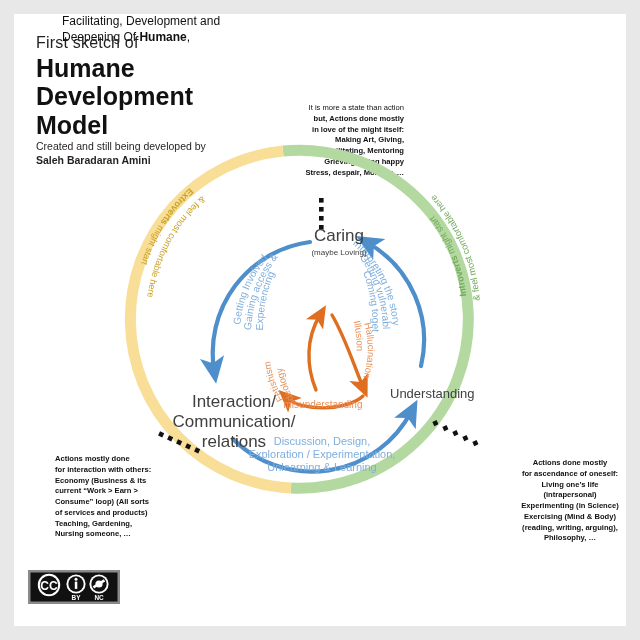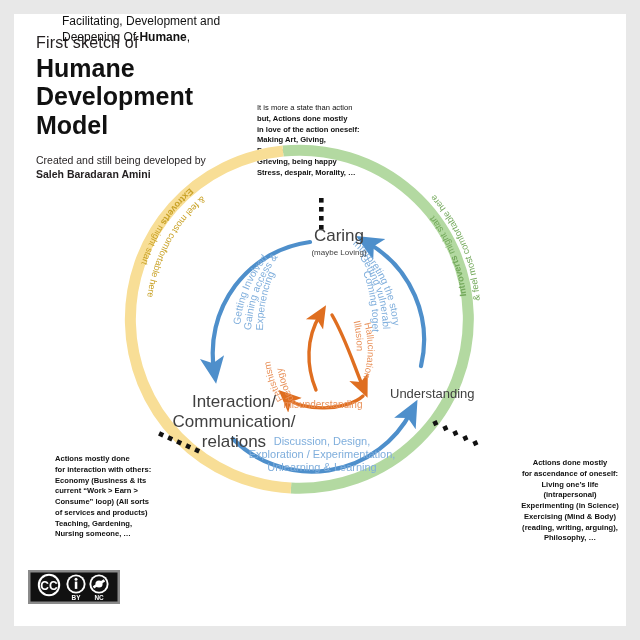--- a/index.html
+++ b/index.html
@@ -14,27 +14,27 @@
     left:14px;top:14px;
     width:612px;height:612px;
     background:#ffffff;
     overflow:hidden;
   }
 
   
   #titleblock{position:absolute;left:22px;top:20px;width:250px;}
   .t-first{font-size:16px;color:#231f20;letter-spacing:.2px;}
   .t-big{font-size:25px;font-weight:bold;color:#111;line-height:1.13;margin-top:2px;}
-  .t-sub{font-size:10.5px;color:#231f20;margin-top:14px;line-height:1.35;}
+  .t-sub{font-size:10.5px;color:#231f20;margin-top:0;line-height:1.35;}
   .t-sub b{font-weight:bold;}
 
   
   .note{position:absolute;font-size:7.6px;line-height:1.42;color:#111;font-weight:bold;}
   .note .light{font-weight:normal;}
-  #note-top{left:243px;top:89px;width:135px;text-align:left;}
+  #note-top{left:255px;top:89px;width:135px;text-align:right;}
   #note-left{left:41px;top:440px;width:135px;text-align:left;}
   #note-right{left:486px;top:444px;width:140px;text-align:center;}
 
   
   #diagram{position:absolute;left:0;top:0;width:612px;height:612px;}
 
   
   .lbl{position:absolute;color:#404040;}
   #lbl-caring{left:270px;top:212px;width:110px;text-align:center;font-size:17px;}
   #lbl-caring .sub{font-size:8px;margin-top:2px;}
@@ -60,21 +60,21 @@
     </div>
     <div class="t-sub">
       <div>Created and still being developed by</div>
       <div><b>Saleh Baradaran Amini</b></div>
     </div>
   </div>
 
   <div id="note-top" class="note">
     <div class="light">It is more a state than action</div>
     <div>but, Actions done mostly</div>
-    <div>in love of the action oneself:</div>
+    <div>in love of the might itself:</div>
     <div>Making Art, Giving,</div>
     <div>Facilitating, Mentoring</div>
     <div>Grieving, being happy</div>
     <div>Stress, despair, Morality, …</div>
   </div>
 
   <div id="note-left" class="note">
     <div>Actions mostly done</div>
     <div>for interaction with others:</div>
     <div>Economy (Business &amp; its</div>

